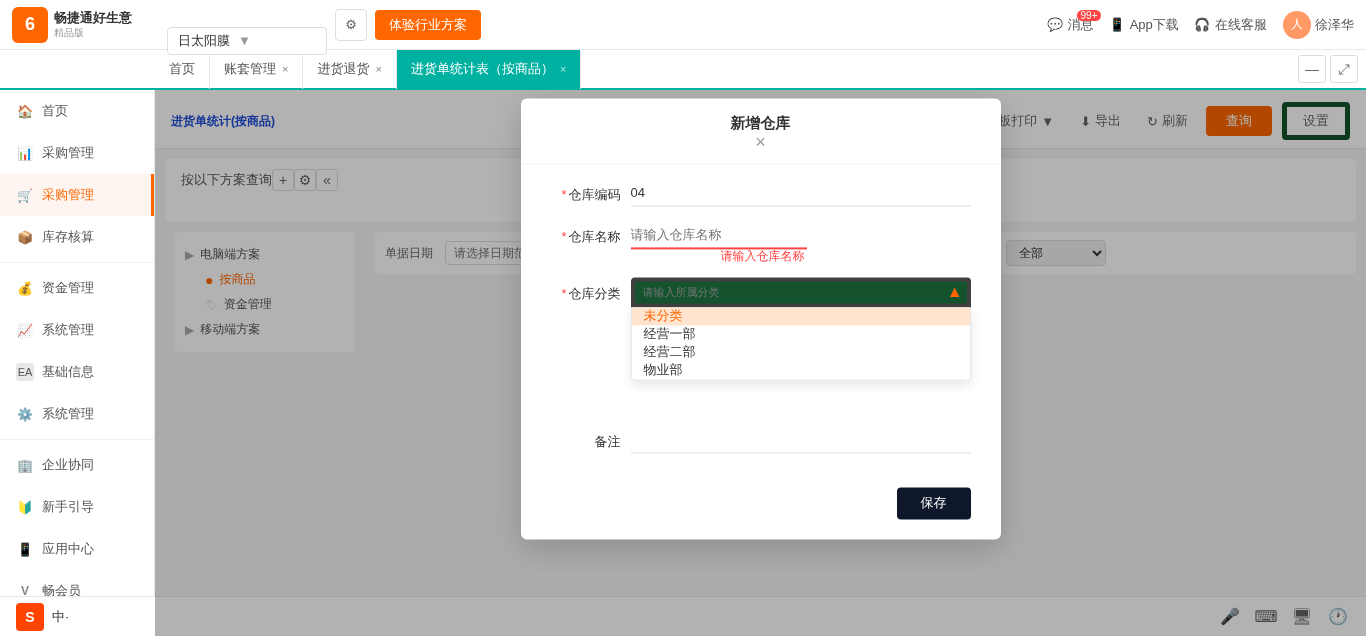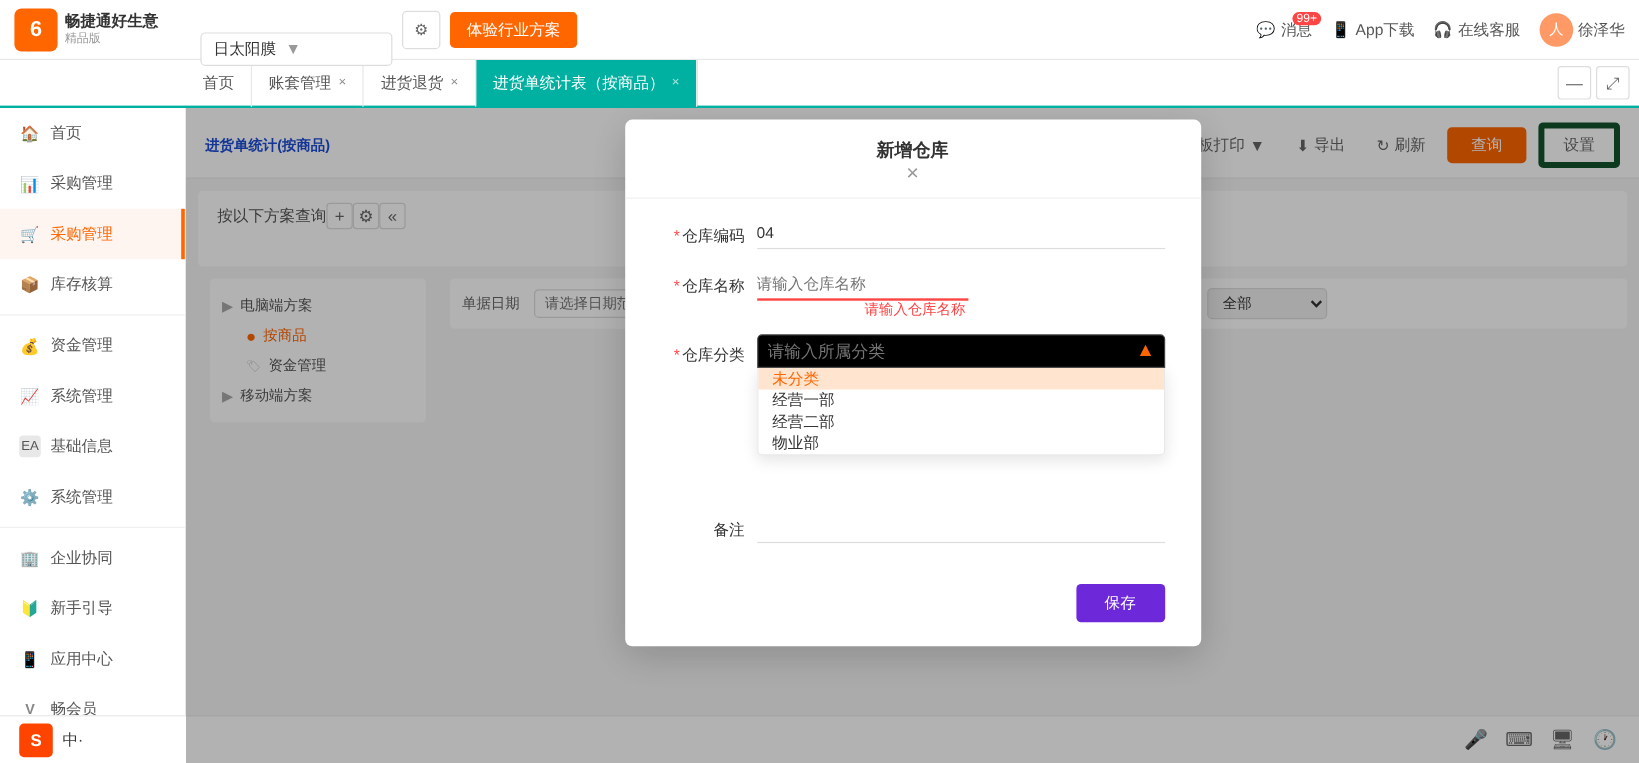--- a/index.html
+++ b/index.html
@@ -361,27 +361,27 @@
       left: 90px;
       font-size: 12px;
       color: #ff4444;
     }
     .form-input-wrap {
       flex: 1;
       position: relative;
     }
     .dropdown-trigger {
       width: 100%;
-      border: 1px solid #404040;
+      border: 4px solid #404040;
       border-radius: 4px 4px 0 0;
       padding: 5px 30px 5px 8px;
-      font-size: 14px;
+      font-size: 11px;
       outline: none;
       color: #999;
-      background: #000000;
+      background: #14532d;
       cursor: pointer;
     }
     .dropdown-arrow {
       position: absolute;
       right: 8px;
       top: 50%;
       transform: translateY(-50%);
       cursor: pointer;
       color: #ff6600;
       font-size: 16px;
@@ -406,21 +406,21 @@
     }
     .dropdown-option.selected { background: #ffe5d0; color: #ff6600; }
 
     .modal-footer {
       display: flex;
       justify-content: flex-end;
       padding: 8px 30px 0;
       gap: 10px;
     }
     .btn-save {
-      background: #6d28d9;
+      background: #0f172a;
       color: #fff;
       border: none;
       border-radius: 4px;
       padding: 7px 24px;
       cursor: pointer;
       font-size: 13px;
     }
 
     
     .content-inner {

